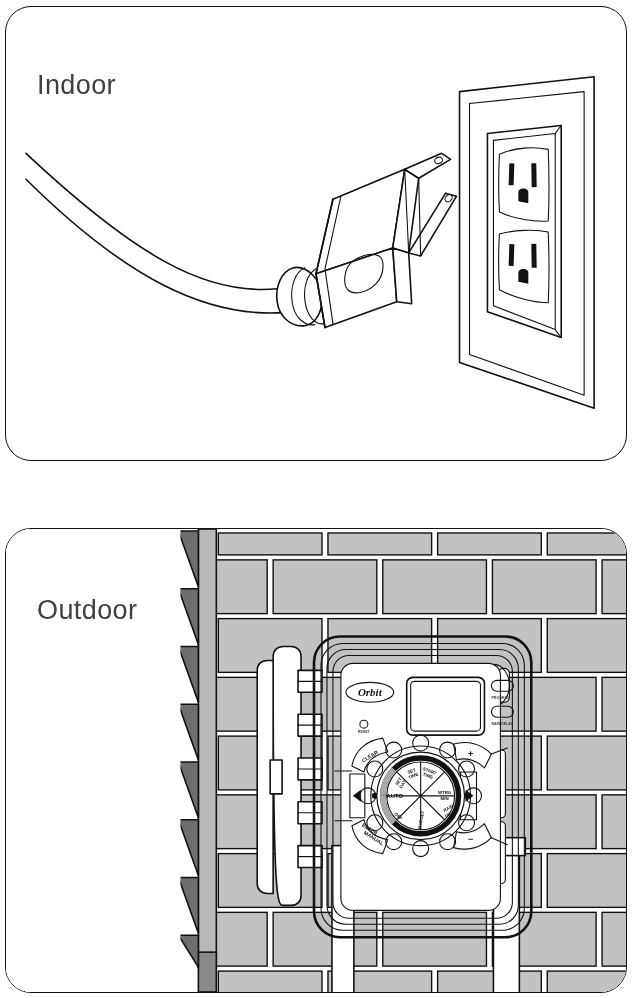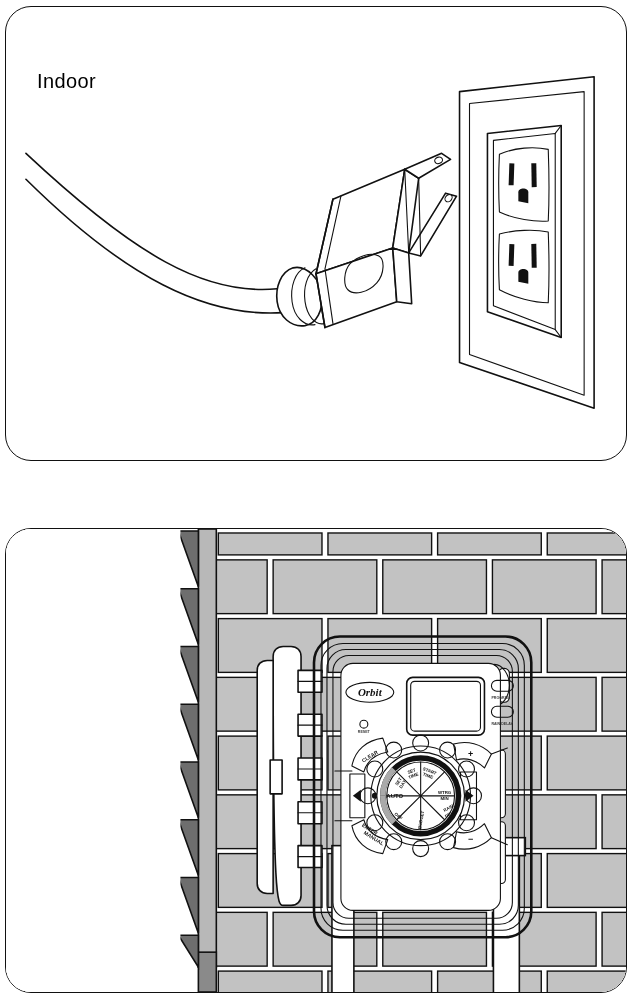--- a/index.html
+++ b/index.html
@@ -22,23 +22,23 @@
     border: 1.5px solid #111;
     border-radius: 26px;
     background: #ffffff;
     overflow: hidden;
   }
   #panel-indoor  { left: 5px;  top: 6px;   width: 622px; height: 455px; }
   #panel-outdoor { left: 5px;  top: 528px; width: 622px; height: 465px; }
 
   .panel-title {
     position: absolute;
-    font-size: 20px;
+    font-size: 27px;
     font-weight: 400;
-    color: #000000;
+    color: #404040;
     letter-spacing: 0.4px;
     white-space: nowrap;
     z-index: 40;
   }
   #indoor-title  { left: 31px; top: 63px;  }
   #outdoor-title { left: 31px; top: 66px;  }
 
   
   .art {
     position: absolute;
@@ -422,13 +422,14 @@
         <g transform="rotate(-80 416 292)">
           <text class="dial-text" x="416" y="294" text-anchor="middle">BUDGET</text>
         </g>
         <g transform="rotate(40 394 288)">
           <text class="dial-text" x="394" y="290" text-anchor="middle">OFF</text>
         </g>
       </g>
     </g>
   </svg>
 
+  <div class="panel-title" id="outdoor-title">Outdoor</div>
 </div>
 
 </body></html>

